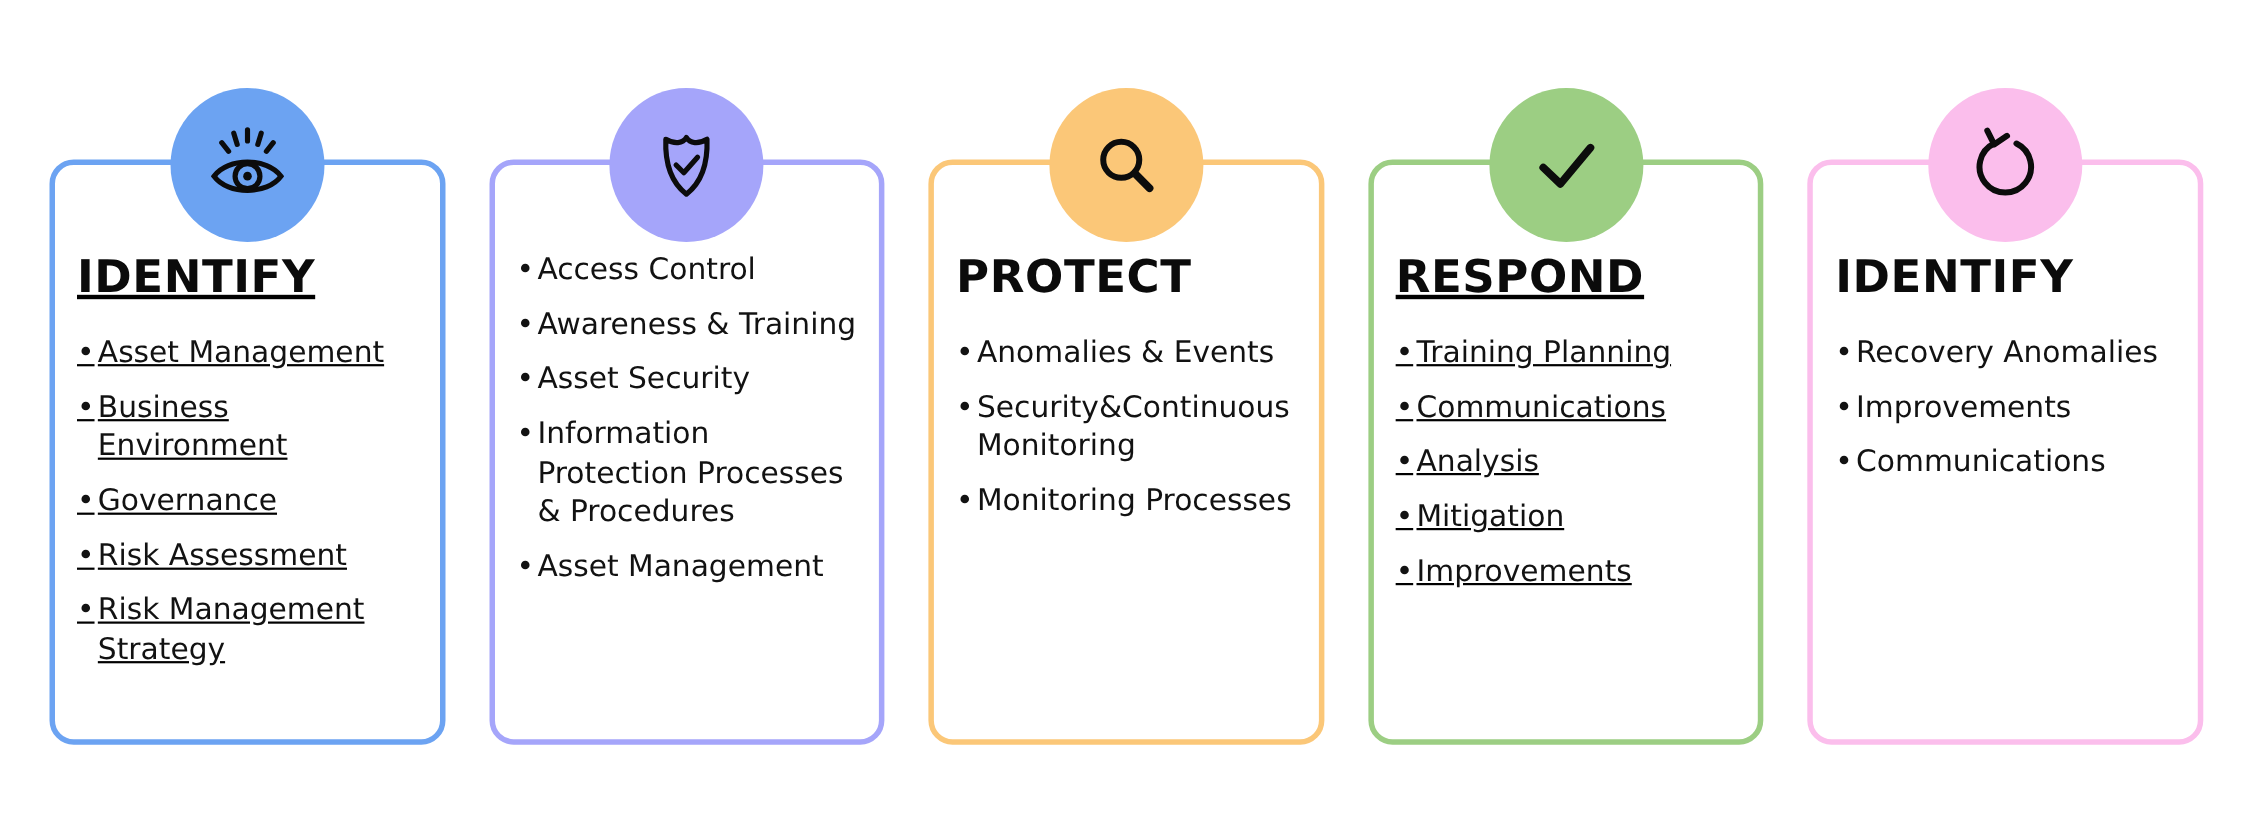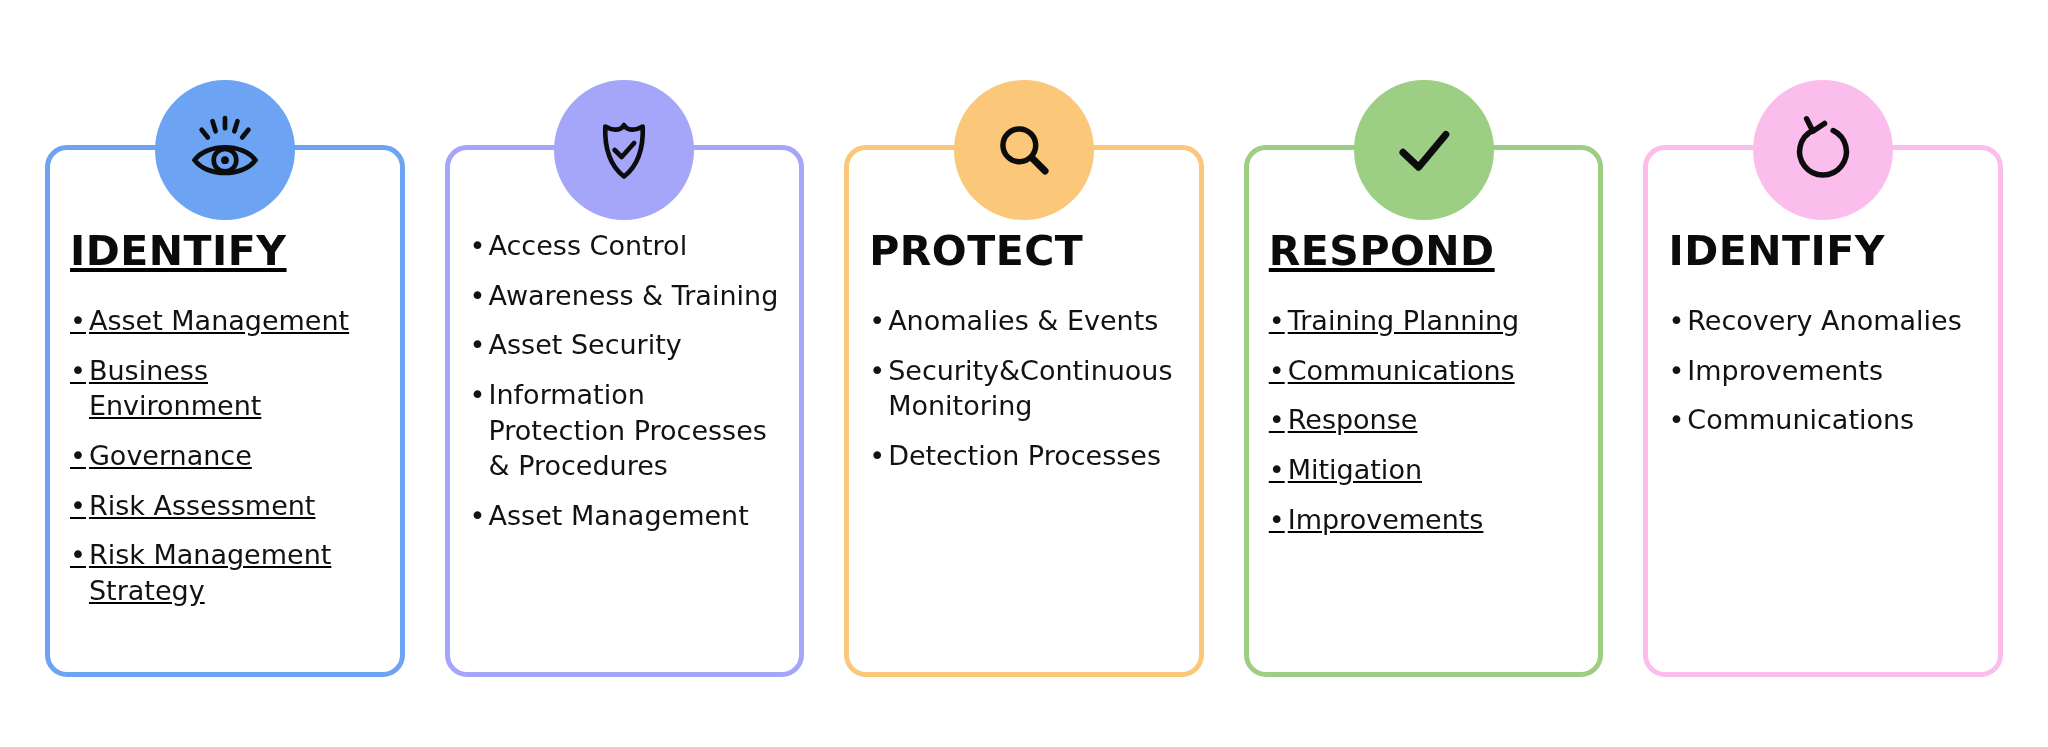--- a/index.html
+++ b/index.html
@@ -159,21 +159,21 @@
         <li>
           <span class="bullet">•</span>
           <span class="item-text">Anomalies &amp; Events</span>
         </li>
         <li>
           <span class="bullet">•</span>
           <span class="item-text">Security&amp;Continuous Monitoring</span>
         </li>
         <li>
           <span class="bullet">•</span>
-          <span class="item-text">Detection Processes</span>
+          <span class="item-text">Monitoring Processes</span>
         </li>
       </ul>
   </section>
     <section class="card" style="border-color: rgb(156, 206, 131); text-decoration: underline;">
     <div class="circle" style="background: rgb(156, 206, 131);">
       <span class="icon">
           <svg viewBox="0 0 100 100" fill="none" stroke="#0c0c0c" stroke-width="9" stroke-linecap="round" stroke-linejoin="round">
             <polyline points="23,53 43,72 78,30"></polyline>
           </svg>
         </span>
@@ -183,21 +183,21 @@
         <li>
           <span class="bullet">•</span>
           <span class="item-text">Training Planning</span>
         </li>
         <li>
           <span class="bullet">•</span>
           <span class="item-text">Communications</span>
         </li>
         <li>
           <span class="bullet">•</span>
-          <span class="item-text">Response</span>
+          <span class="item-text">Analysis</span>
         </li>
         <li>
           <span class="bullet">•</span>
           <span class="item-text">Mitigation</span>
         </li>
         <li>
           <span class="bullet">•</span>
           <span class="item-text">Improvements</span>
         </li>
       </ul>

